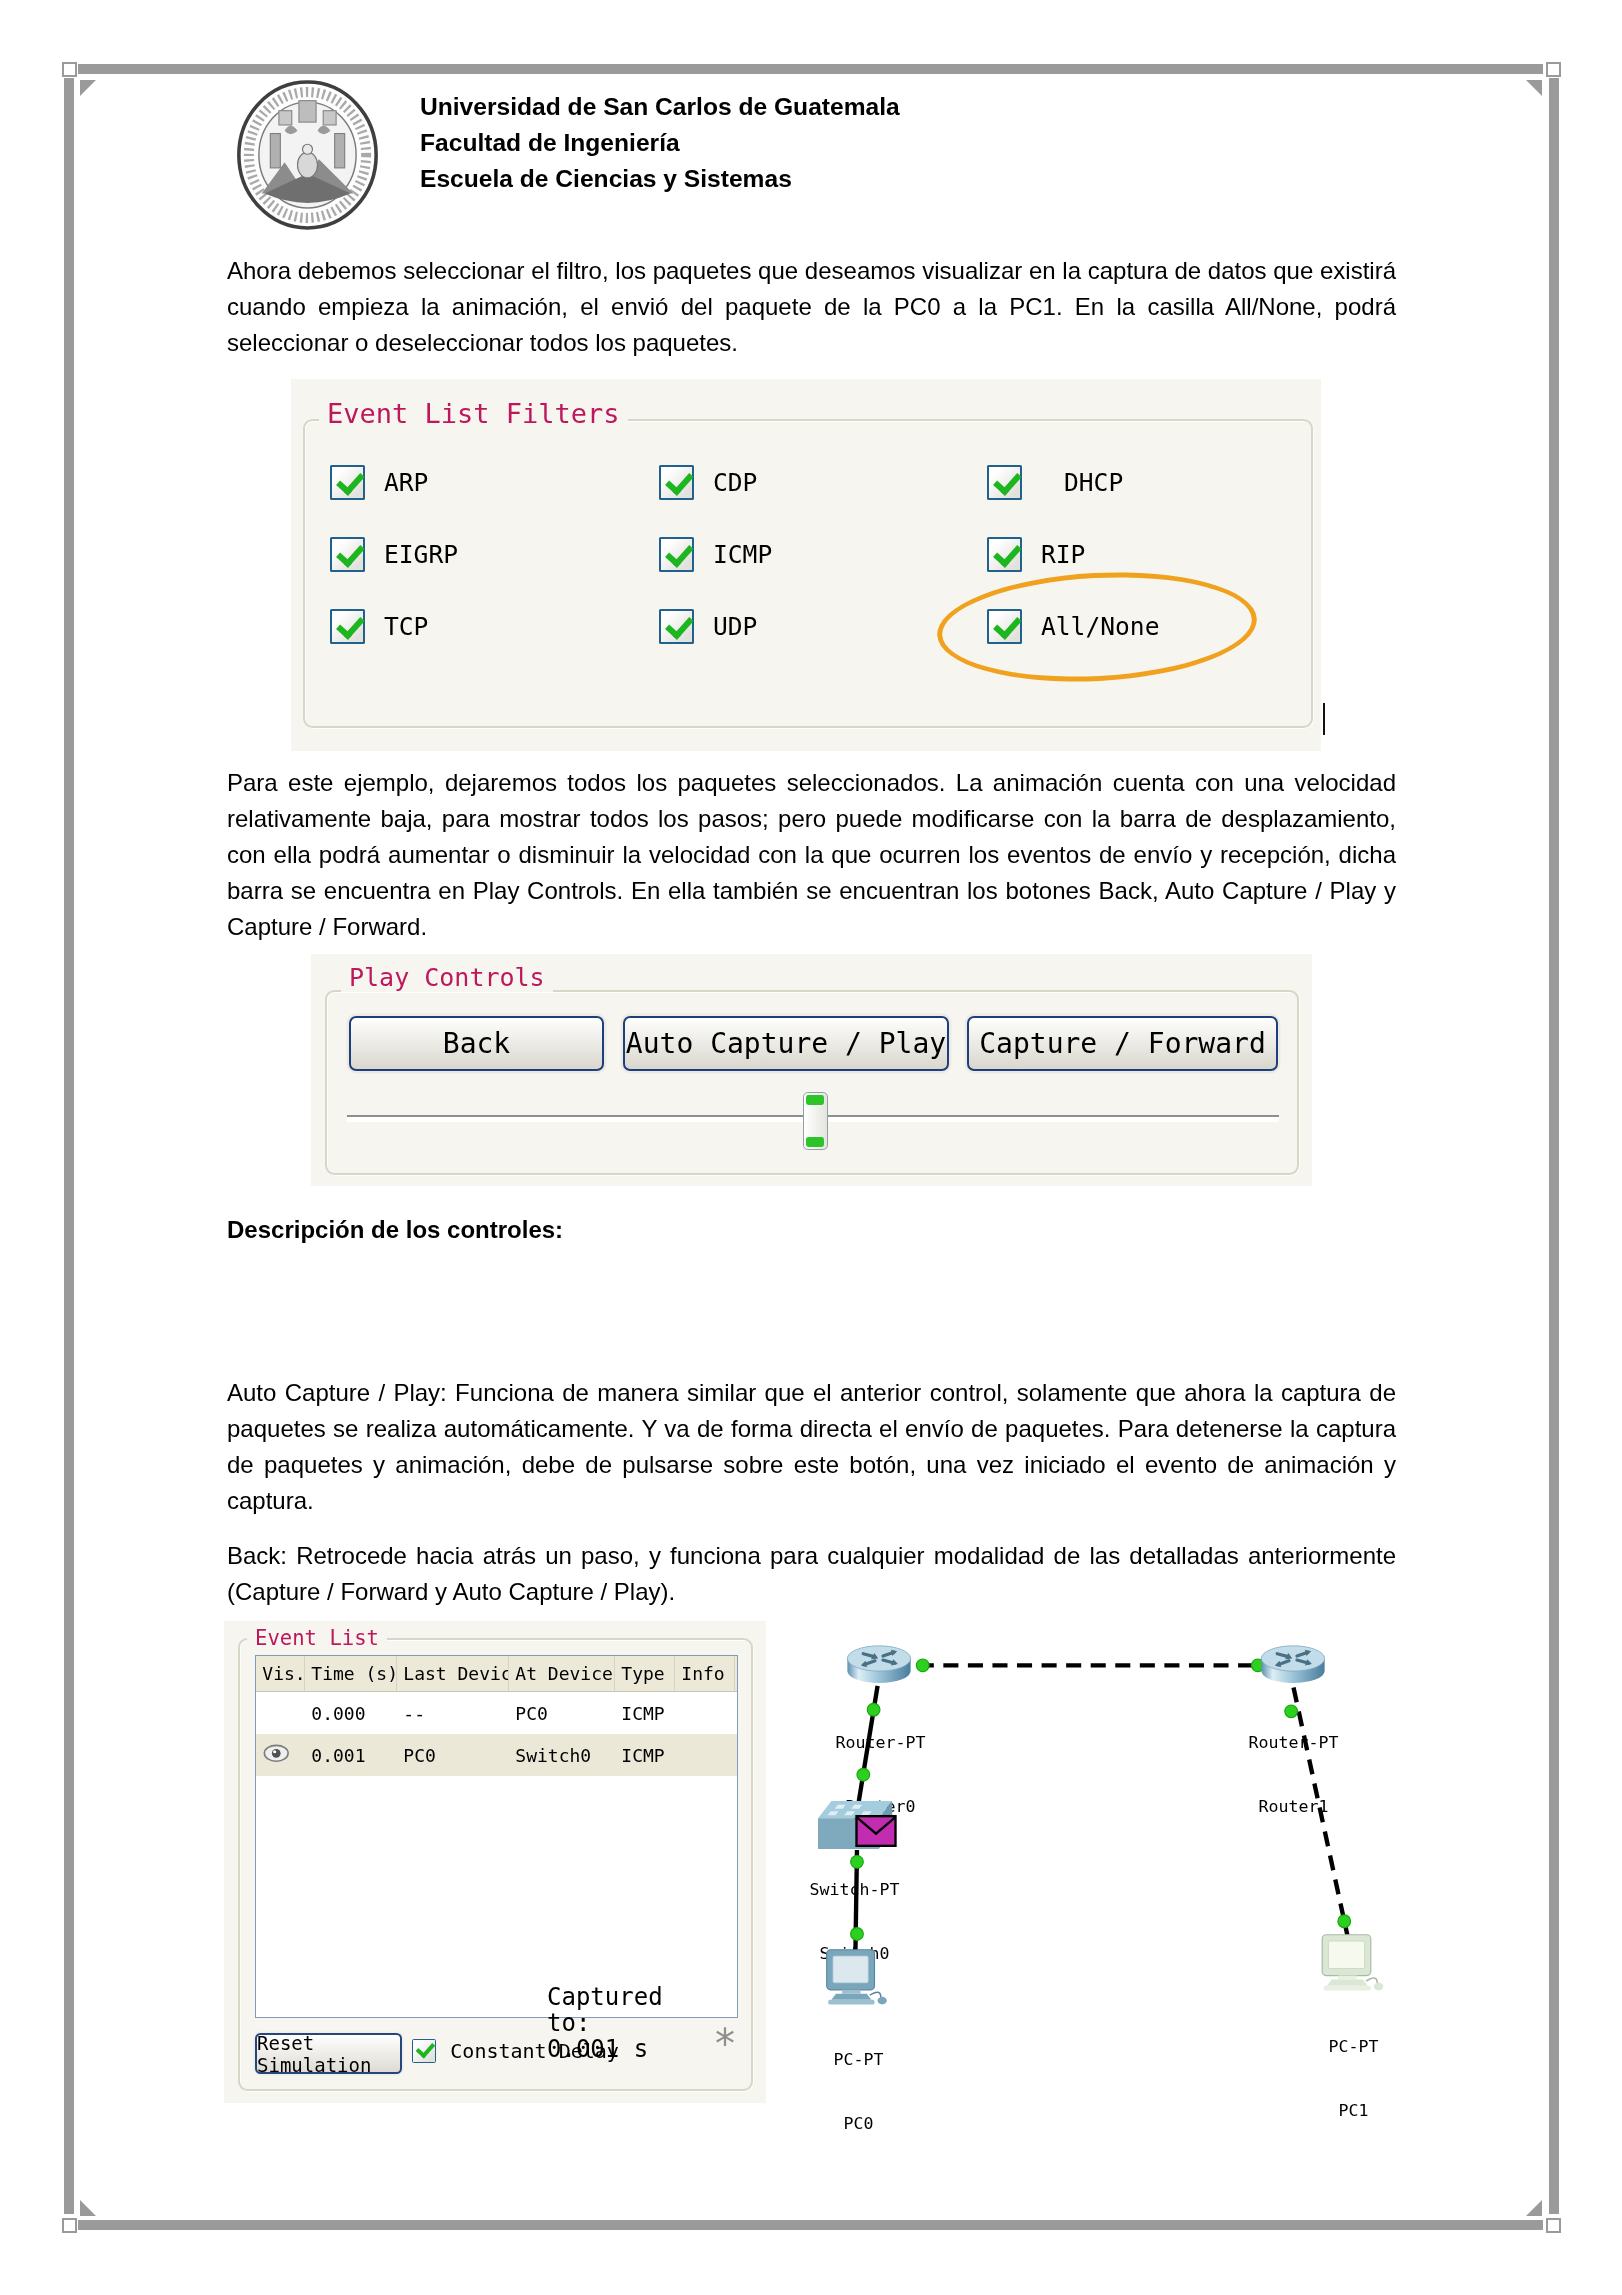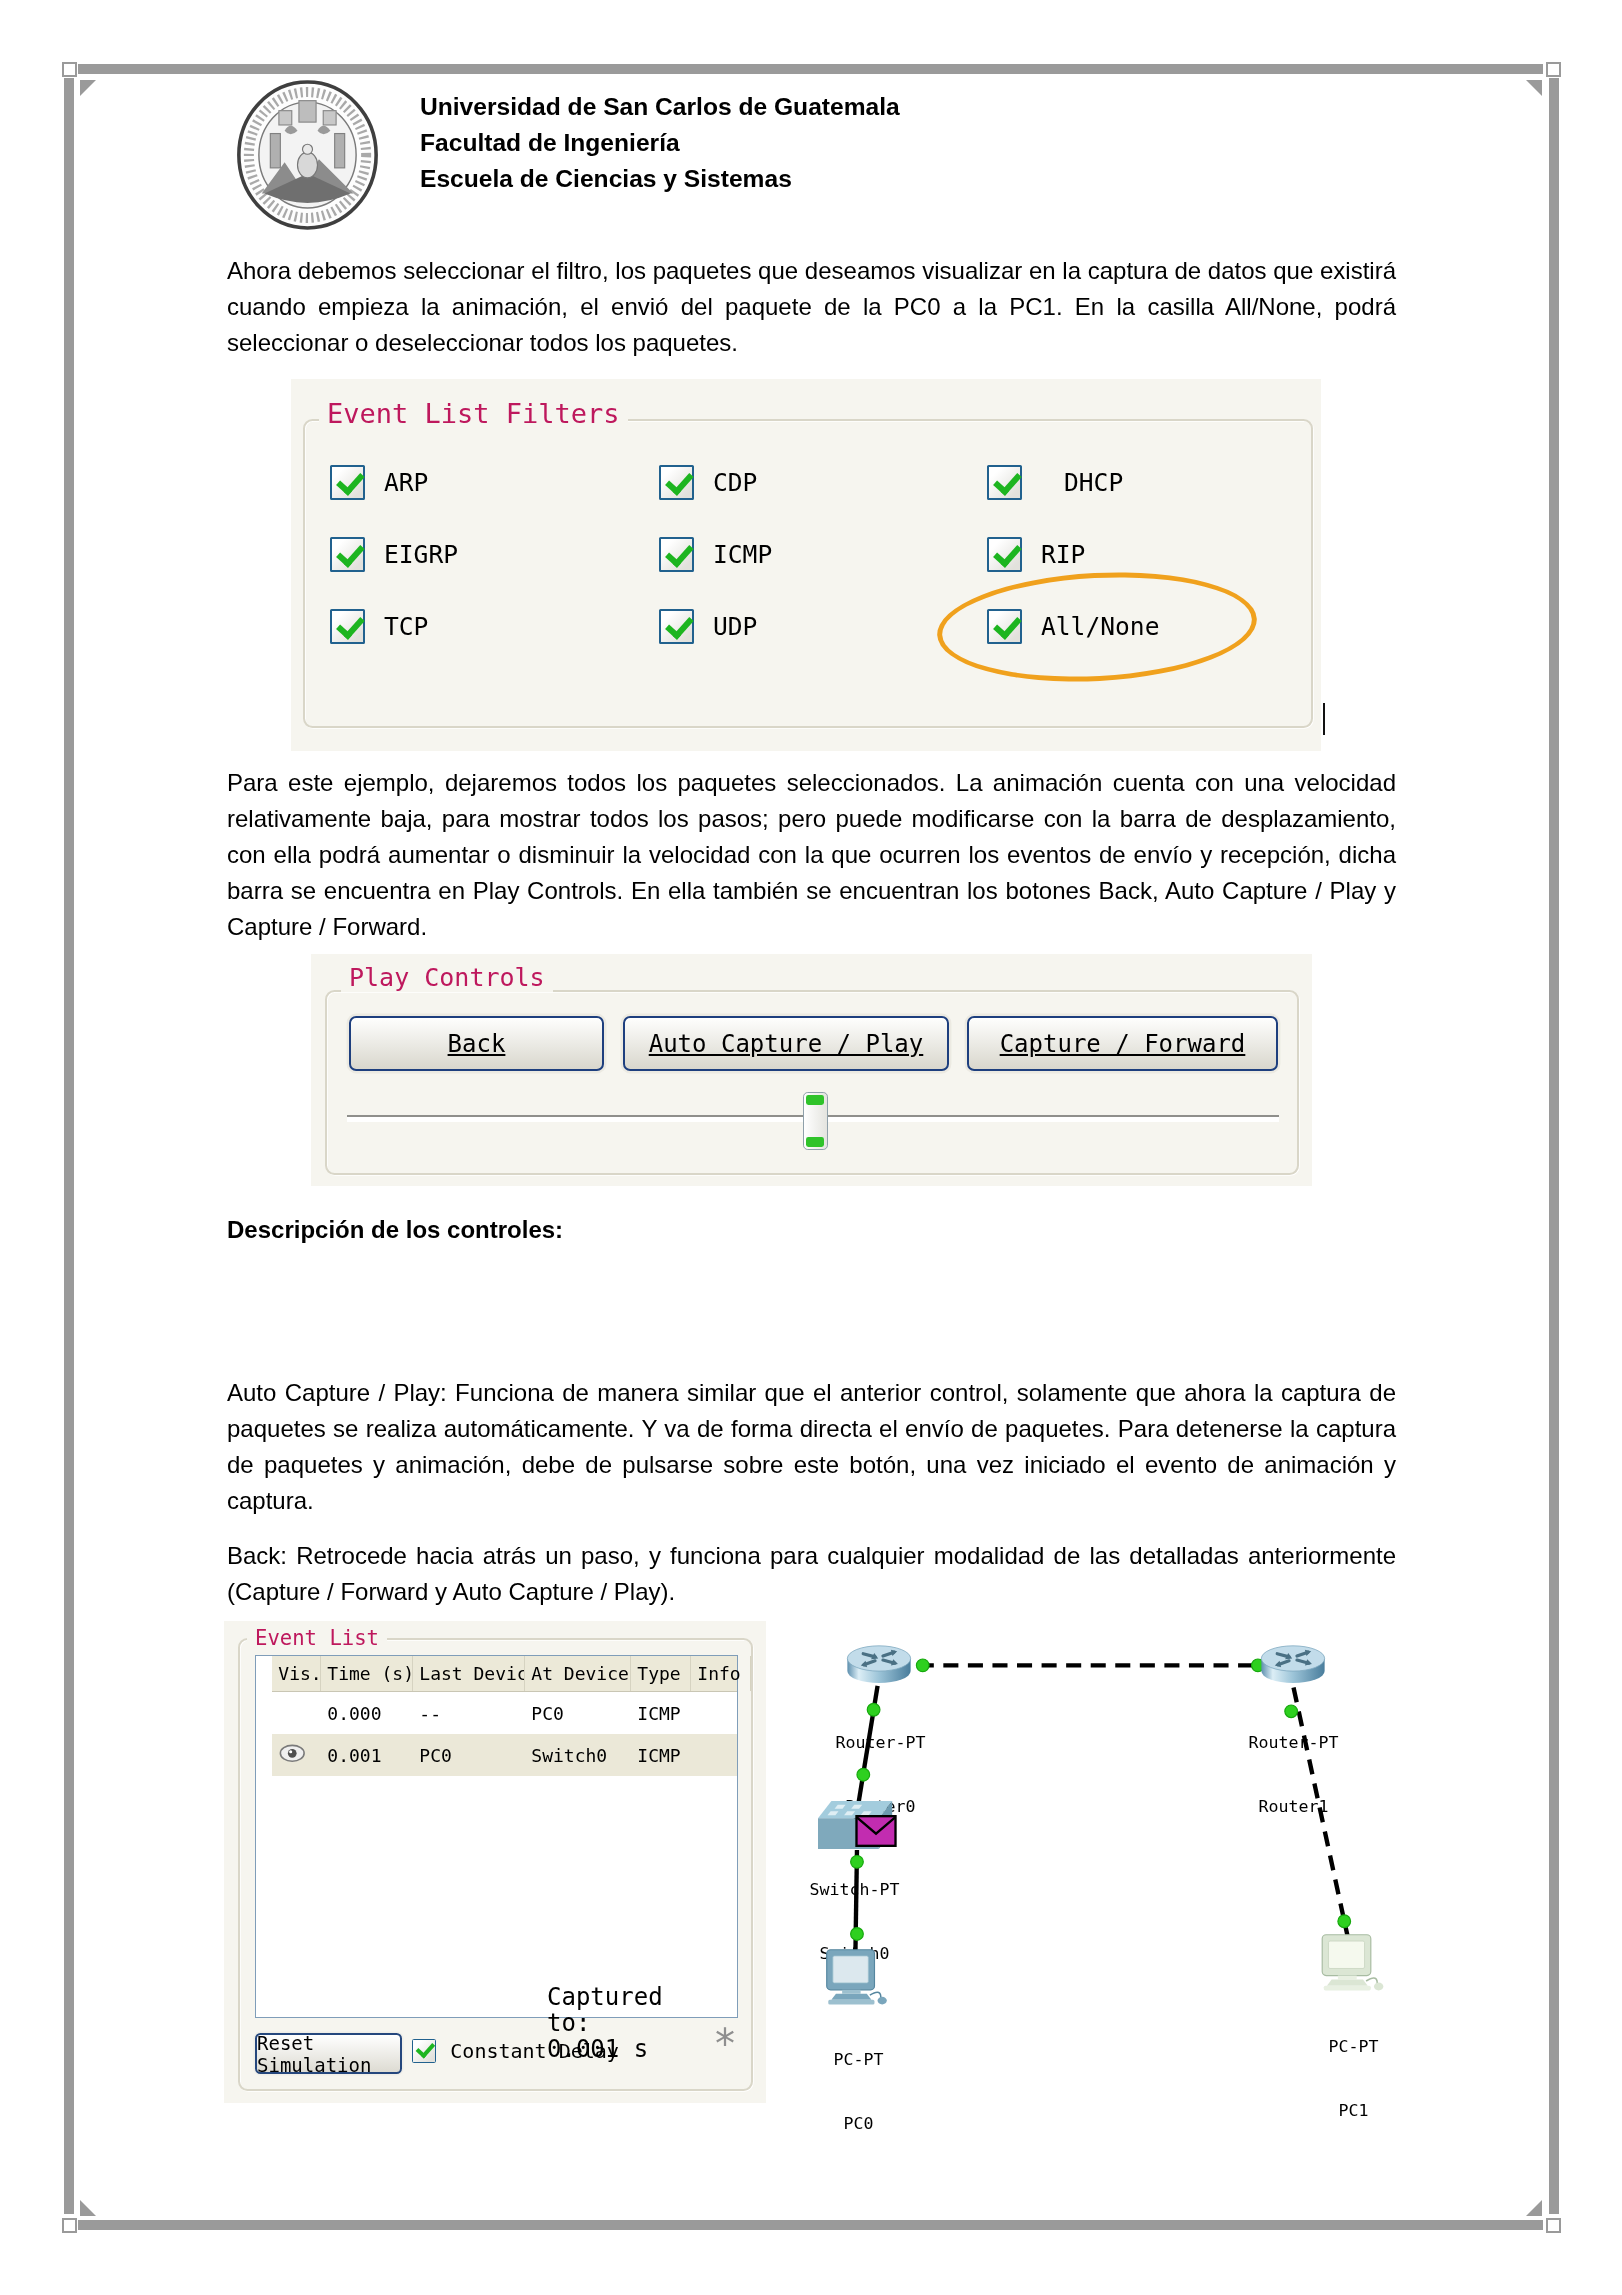--- a/index.html
+++ b/index.html
@@ -39,31 +39,31 @@
   .cbl{font-family:"DejaVu Sans Mono",monospace;font-size:24.6px;}
 
   .ellipse-mark{position:absolute;left:937px;top:573px;width:320px;height:108px;border:5.5px solid #f0a11d;
        border-radius:50%;transform:rotate(-3deg);box-sizing:border-box;}
   .caret{position:absolute;left:1323px;top:703px;width:2.4px;height:32px;background:#111;}
 
   
   .pt-btn{position:absolute;height:55px;box-sizing:border-box;border:2.4px solid #1e3f7e;border-radius:7.1px;
        background:linear-gradient(#fefefd,#d9d7cd);box-shadow:0 0 0 2.4px #eceae2,inset 0 1.6px 0 #ffffff;
        display:flex;align-items:center;justify-content:center;
-       font-family:"DejaVu Sans Mono",monospace;font-size:24px;text-decoration:underline;}
+       font-family:"DejaVu Sans Mono",monospace;font-size:28px;}
   .slider-track{position:absolute;left:347px;top:1115px;width:932px;height:4.8px;background:#ffffff;border-top:2.4px solid #8f8f8b;}
   .slider-handle{position:absolute;left:803px;top:1092px;width:24.6px;height:58px;box-sizing:border-box;
        background:linear-gradient(90deg,#ffffff,#e4e4df);border:1.6px solid #8fa0aa;border-radius:4.8px;}
   .slider-handle .cap{position:absolute;left:2.4px;right:2.4px;height:10.3px;background:#2fc32a;border-radius:2.4px;}
   .slider-handle .cap.top{top:1.6px;} .slider-handle .cap.bot{bottom:1.6px;}
 
   
   .ev-table{position:absolute;left:255px;top:1655px;width:483px;height:363px;background:#ffffff;
        border:1.6px solid #7f9db9;box-sizing:border-box;font-family:"DejaVu Sans Mono",monospace;font-size:18px;}
-  .ev-row{display:flex;align-items:center;margin-left:16px;}
+  .ev-row{display:flex;align-items:center;}
   .ev-head{height:35px;background:#ece9d8;border-bottom:1.6px solid #c9c6b4;}
   .ev-head .ev-cell{border-right:1.6px solid #d6d3c1;height:100%;display:flex;align-items:center;}
   .ev-data{height:42px;}
   .ev-cell{padding-left:6.3px;box-sizing:border-box;flex:0 0 auto;overflow:hidden;white-space:nowrap;}
   .c0{width:49px;} .c1{width:92px;} .c2{width:112px;} .c3{width:106px;} .c4{width:60px;} .c5{width:60px;}
   .info-block{width:27px;height:36px;background:#c22cb0;}
   .row-alt{background:#ebe8d8;}
 
   .pt-btn-small{position:absolute;left:255px;top:2033px;width:147px;height:41px;box-sizing:border-box;
        border:2.4px solid #25477d;border-radius:5.5px;background:linear-gradient(#ffffff,#dddbd2);

